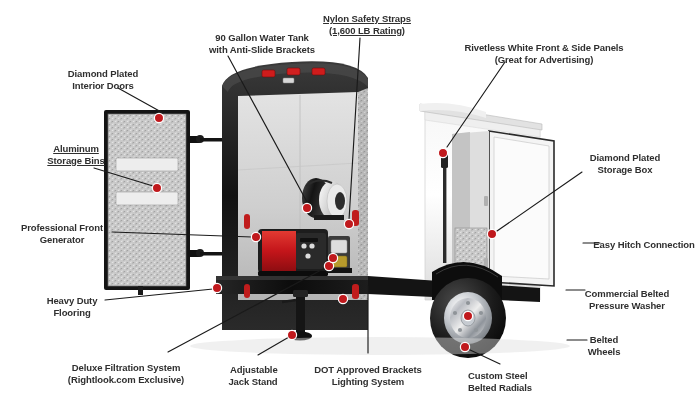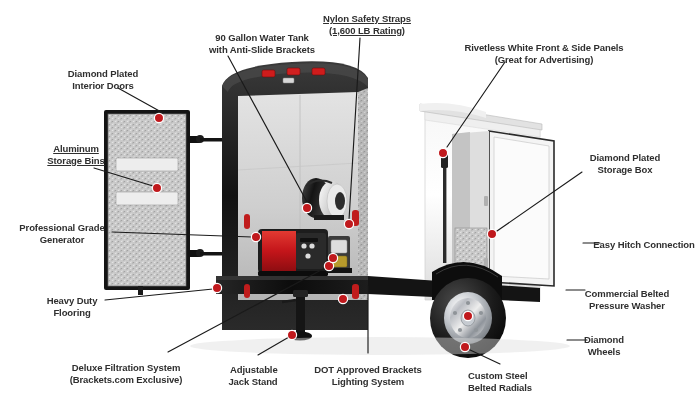--- a/index.html
+++ b/index.html
@@ -267,31 +267,31 @@
       <div class="label c" style="color: rgb(47, 47, 47); left: 0px; top: 32px; width: 700px; text-align: left;"><span style="position: absolute; left: 228px; top: 0px; transform: translateX(-50%); display: block; text-align: center; white-space: pre; margin-left: 34px;">90 Gallon Water Tank
 with Anti-Slide Brackets</span></div>
       <div class="label c" style="color: rgb(47, 47, 47); left: 0px; top: 13px; width: 700px; text-align: left;"><span style="position: absolute; left: 367px; top: 0px; transform: translateX(-50%); display: block; text-align: center; white-space: pre; text-decoration: underline;">Nylon Safety Straps
 (1,600 LB Rating)</span></div>
       <div class="label c" style="color: rgb(47, 47, 47); left: 0px; top: 42px; width: 700px; text-align: left;"><span style="position: absolute; left: 544px; top: 0px; transform: translateX(-50%); display: block; text-align: center; white-space: pre;">Rivetless White Front &amp; Side Panels
 (Great for Advertising)</span></div>
       <div class="label c" style="color: rgb(47, 47, 47); left: 0px; top: 143px; width: 700px; text-align: left;"><span style="position: absolute; left: 76px; top: 0px; transform: translateX(-50%); display: block; text-align: center; white-space: pre; text-decoration: underline;">Aluminum
 Storage Bins</span></div>
       <div class="label c" style="color: rgb(47, 47, 47); left: 0px; top: 152px; width: 700px; text-align: left;"><span style="position: absolute; left: 625px; top: 0px; transform: translateX(-50%); display: block; text-align: center; white-space: pre;">Diamond Plated
 Storage Box</span></div>
-      <div class="label c" style="color: rgb(47, 47, 47); left: 0px; top: 222px; width: 700px; text-align: left;"><span style="position: absolute; left: 62px; top: 0px; transform: translateX(-50%); display: block; text-align: center; white-space: pre;">Professional Grade
+      <div class="label c" style="color: rgb(47, 47, 47); left: 0px; top: 222px; width: 700px; text-align: left;"><span style="position: absolute; left: 62px; top: 0px; transform: translateX(-50%); display: block; text-align: center; white-space: pre;">Professional Front
 Generator</span></div>
       <div class="label c" style="color: rgb(47, 47, 47); left: 0px; top: 239px; width: 700px; text-align: left;"><span style="position: absolute; left: 644px; top: 0px; transform: translateX(-50%); display: block; text-align: center; white-space: pre;">Easy Hitch Connection</span></div>
       <div class="label c" style="color: rgb(47, 47, 47); left: 0px; top: 288px; width: 700px; text-align: left;"><span style="position: absolute; left: 627px; top: 0px; transform: translateX(-50%); display: block; text-align: center; white-space: pre;">Commercial Belted
 Pressure Washer</span></div>
       <div class="label c" style="color: rgb(47, 47, 47); left: 0px; top: 295px; width: 700px; text-align: left;"><span style="position: absolute; left: 72px; top: 0px; transform: translateX(-50%); display: block; text-align: center; white-space: pre;">Heavy Duty
 Flooring</span></div>
-      <div class="label c" style="color: rgb(47, 47, 47); left: 0px; top: 334px; width: 700px; text-align: left;"><span style="position: absolute; left: 604px; top: 0px; transform: translateX(-50%); display: block; text-align: center; white-space: pre;">Diamond
+      <div class="label c" style="color: rgb(47, 47, 47); left: 0px; top: 334px; width: 700px; text-align: left;"><span style="position: absolute; left: 604px; top: 0px; transform: translateX(-50%); display: block; text-align: center; white-space: pre;">Belted
 Wheels</span></div>
       <div class="label c" style="color: rgb(47, 47, 47); left: 0px; top: 362px; width: 700px; text-align: left;"><span style="position: absolute; left: 126px; top: 0px; transform: translateX(-50%); display: block; text-align: center; white-space: pre;">Deluxe Filtration System
-(Brackets.com Exclusive)</span></div>
+(Rightlook.com Exclusive)</span></div>
       <div class="label c" style="color: rgb(47, 47, 47); left: 0px; top: 364px; width: 700px; text-align: left;"><span style="position: absolute; left: 253px; top: 0px; transform: translateX(-50%); display: block; text-align: right; white-space: pre;">Adjustable
 Jack Stand</span></div>
       <div class="label c" style="color: rgb(47, 47, 47); left: 0px; top: 364px; width: 700px; text-align: left;"><span style="position: absolute; left: 368px; top: 0px; transform: translateX(-50%); display: block; text-align: center; white-space: pre;">DOT Approved Brackets
 Lighting System</span></div>
       <div class="label c" style="color: rgb(47, 47, 47); left: 0px; top: 370px; width: 700px; text-align: left;"><span style="position: absolute; left: 500px; top: 0px; transform: translateX(-50%); display: block; text-align: left; white-space: pre;">Custom Steel
 Belted Radials</span></div>
     </div>
 
 </div>
 

